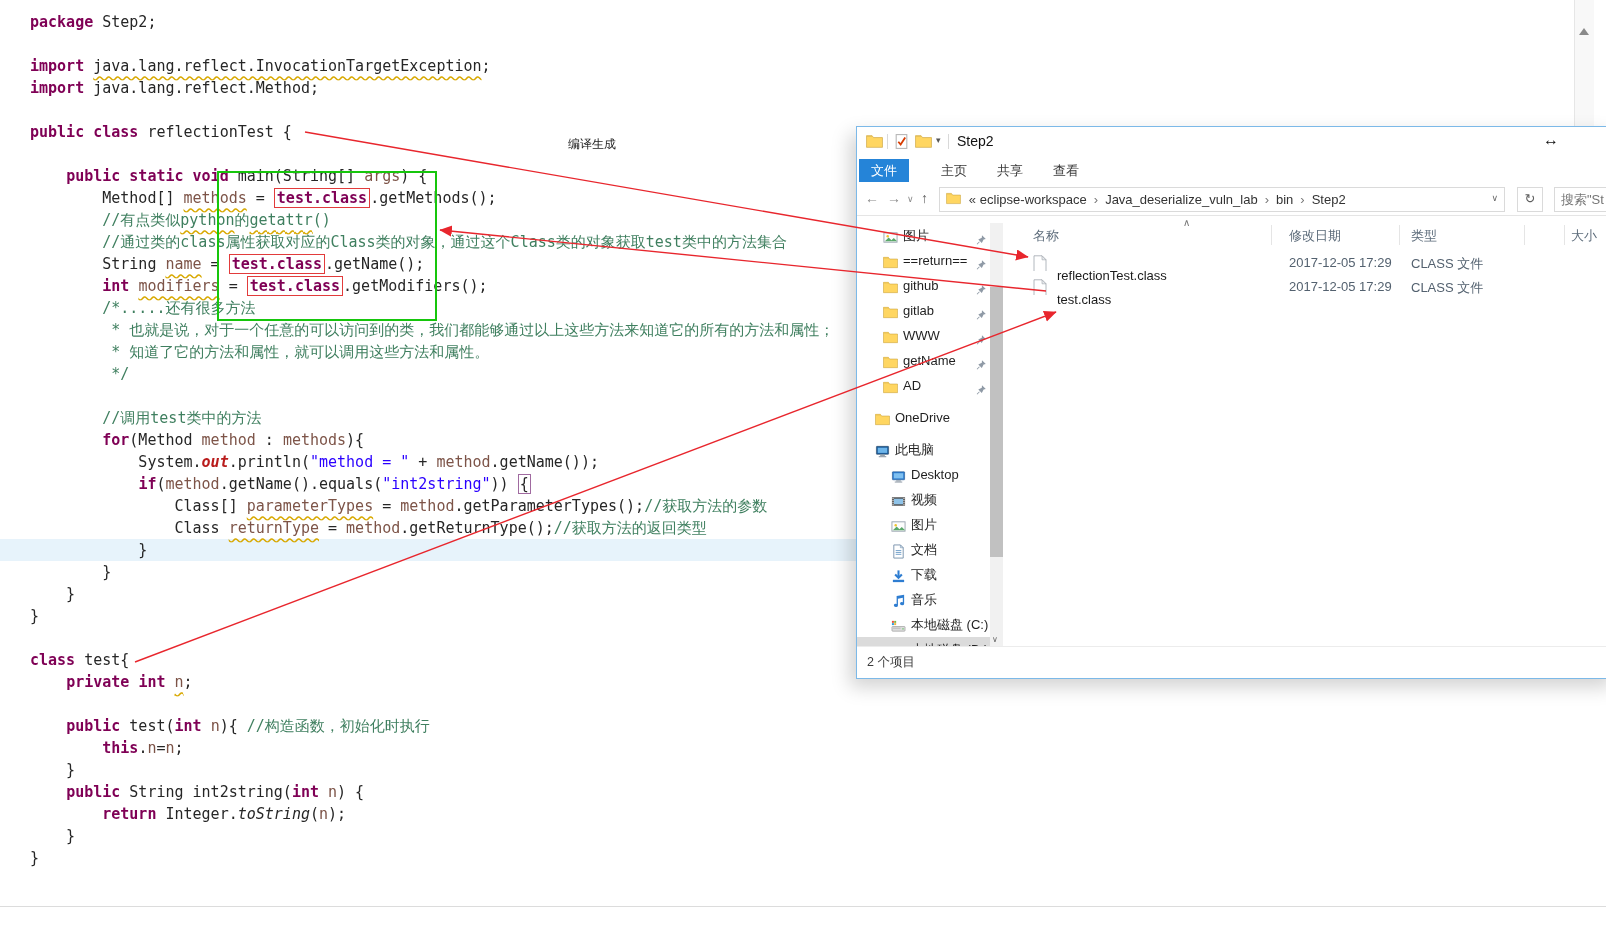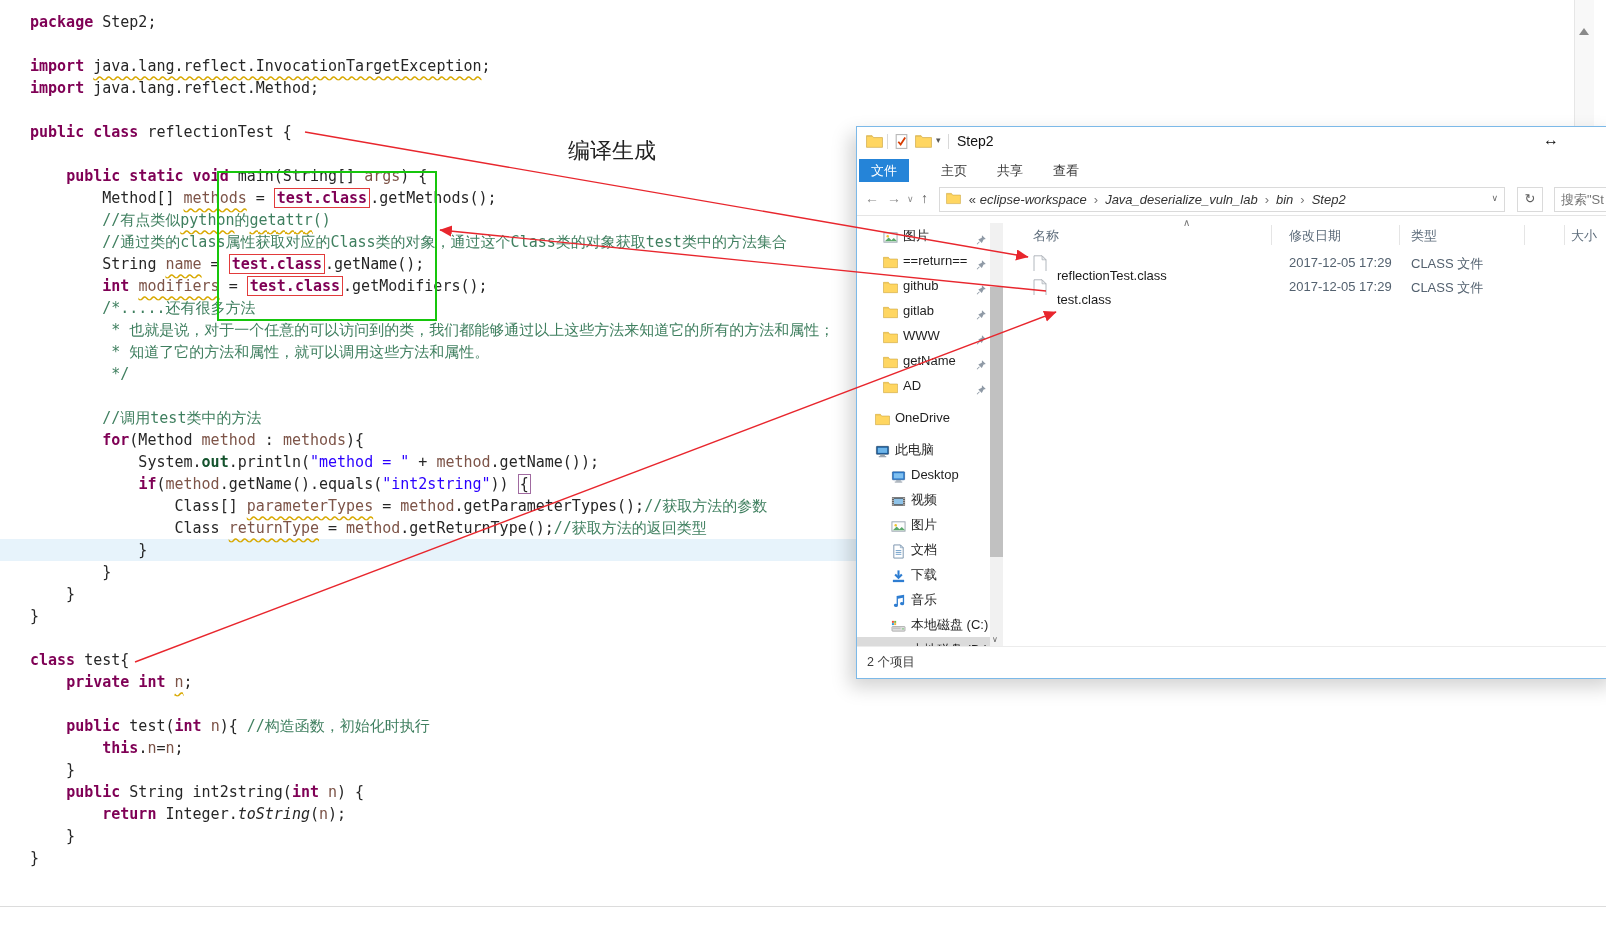--- a/index.html
+++ b/index.html
@@ -18,28 +18,28 @@
   .sg-c{color:#3f7f5f;}
   .sg-cw{color:#3f7f5f;text-decoration:underline;text-decoration-style:wavy;
          text-decoration-color:#d8a800;text-underline-offset:4px;}
   .sg-s{color:#2a00ff;}
   .sg-v{color:#7d5448;}
   .sg-vw{color:#7d5448;text-decoration:underline;text-decoration-style:wavy;
          text-decoration-color:#d8a800;text-underline-offset:4px;}
   .sg-w{color:#262626;text-decoration:underline;text-decoration-style:wavy;
         text-decoration-color:#d8a800;text-underline-offset:4px;}
   .sg-rb{color:#7f0055;font-weight:bold;border:1px solid #e23b3b;padding:0 2px;}
-  .sg-st{color:#14532d;font-weight:bold;}
+  .sg-st{color:#b91c1c;font-weight:bold;font-style:italic;}
   .sg-sm{font-style:italic;}
   .sg-br{border:1px solid #a06aa0;padding:0 1px;}
 
   .green-box{position:absolute;left:217px;top:171px;width:216px;height:146px;
              border:2px solid #16c60c;z-index:8;}
 
-  .compile-label{position:absolute;left:568px;top:136px;font-size:22px;color:#222;z-index:45;}
+  .compile-label{position:absolute;left:568px;top:136px;font-size:12px;color:#222;z-index:45;}
 
   
   .arrows{position:absolute;left:0;top:0;z-index:40;pointer-events:none;}
 
   
   .explorer{position:absolute;left:856px;top:126px;width:760px;height:551px;background:#fff;
             border:1px solid #7cb9e8;box-shadow:-6px 8px 18px rgba(0,0,0,.18);z-index:20;
             font-size:13px;color:#1f1f1f;}
   .titlebar{position:absolute;left:0;top:0;width:100%;height:30px;background:#fff;}
   .qat-ic{position:absolute;top:6px;width:17px;height:17px;display:inline-block;}
@@ -57,21 +57,21 @@
   .addressbar{position:absolute;left:0;top:57px;width:100%;height:31px;background:#fff;
               border-bottom:1px solid #e5e5e5;}
   .nav{position:absolute;top:6px;font-size:14px;color:#8a8a8a;}
   .nav.dark{color:#5f5f5f;}
   .nav.small{font-size:9px;top:10px;}
   .crumbbox{position:absolute;left:82px;top:3px;width:564px;height:23px;border:1px solid #dadada;
             background:#fff;white-space:nowrap;overflow:hidden;}
   .crumbbox .fold{display:inline-block;width:15px;height:13px;margin:4px 4px 0 6px;vertical-align:top;}
   .crumbbox .fold svg{width:15px;height:13px;}
   .crumb-prefix{color:#444;margin-right:4px;line-height:23px;display:inline-block;}
-  .crumb{color:#333;line-height:23px;display:inline-block;font-style:italic;}
+  .crumb{color:#333;line-height:23px;display:inline-block;}
   .crumb-sep{color:#777;margin:0 7px;line-height:23px;display:inline-block;}
   .addr-caret{position:absolute;right:6px;top:5px;font-size:9px;color:#666;}
   .refresh{position:absolute;left:660px;top:3px;width:24px;height:23px;border:1px solid #dadada;
            background:#fff;font-size:13px;color:#5f5f5f;text-align:center;line-height:21px;}
   .searchbox{position:absolute;left:697px;top:3px;width:110px;height:23px;border:1px solid #dadada;
              background:#fff;color:#757575;line-height:23px;padding-left:6px;}
 
   .sidebar{position:absolute;left:0;top:96px;width:133px;height:423px;overflow:hidden;}
   .sb-row{position:relative;height:25px;line-height:25px;white-space:nowrap;}
   .sb-row .ic{position:absolute;top:5px;width:15px;height:15px;}

